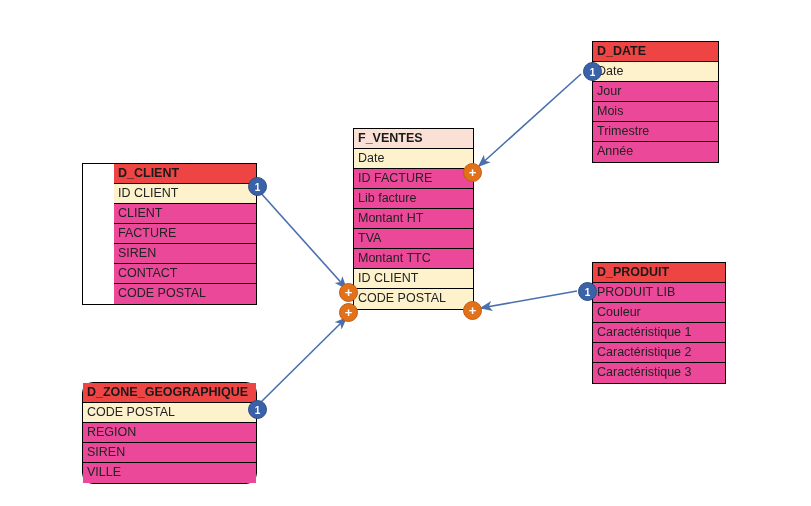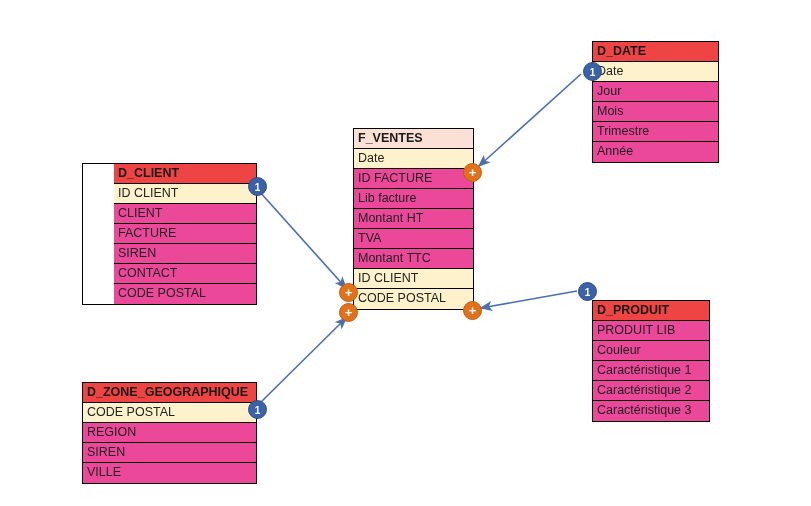--- a/index.html
+++ b/index.html
@@ -129,29 +129,29 @@
         <div class="row key">CODE POSTAL</div>
       </div>
       <div class="entity dim" style="left: 592px; top: 41px; width: 127px;">
         <div class="hdr">D_DATE</div>
         <div class="row key">Date</div>
         <div class="row">Jour</div>
         <div class="row">Mois</div>
         <div class="row">Trimestre</div>
         <div class="row">Année</div>
       </div>
-      <div class="entity dim" style="left: 592px; top: 262px; width: 118px; margin-top: 38px;">
+      <div class="entity dim" style="left: 592px; top: 262px; width: 134px;">
         <div class="hdr">D_PRODUIT</div>
         <div class="row">PRODUIT LIB</div>
         <div class="row">Couleur</div>
         <div class="row">Caractéristique 1</div>
         <div class="row">Caractéristique 2</div>
         <div class="row">Caractéristique 3</div>
       </div>
-      <div class="entity dim" style="left: 82px; top: 382px; width: 175px;">
+      <div class="entity dim" style="left: 82px; top: 382px; width: 175px; border-radius: 11px;">
         <div class="hdr">D_ZONE_GEOGRAPHIQUE</div>
         <div class="row key">CODE POSTAL</div>
         <div class="row">REGION</div>
         <div class="row">SIREN</div>
         <div class="row">VILLE</div>
       </div>
     </div>
   <div id="badges-layer">
       <div class="badge one" style="left: 583px; top: 62px;">1</div>
       <div class="badge many" style="left: 463px; top: 163px;">+</div>

